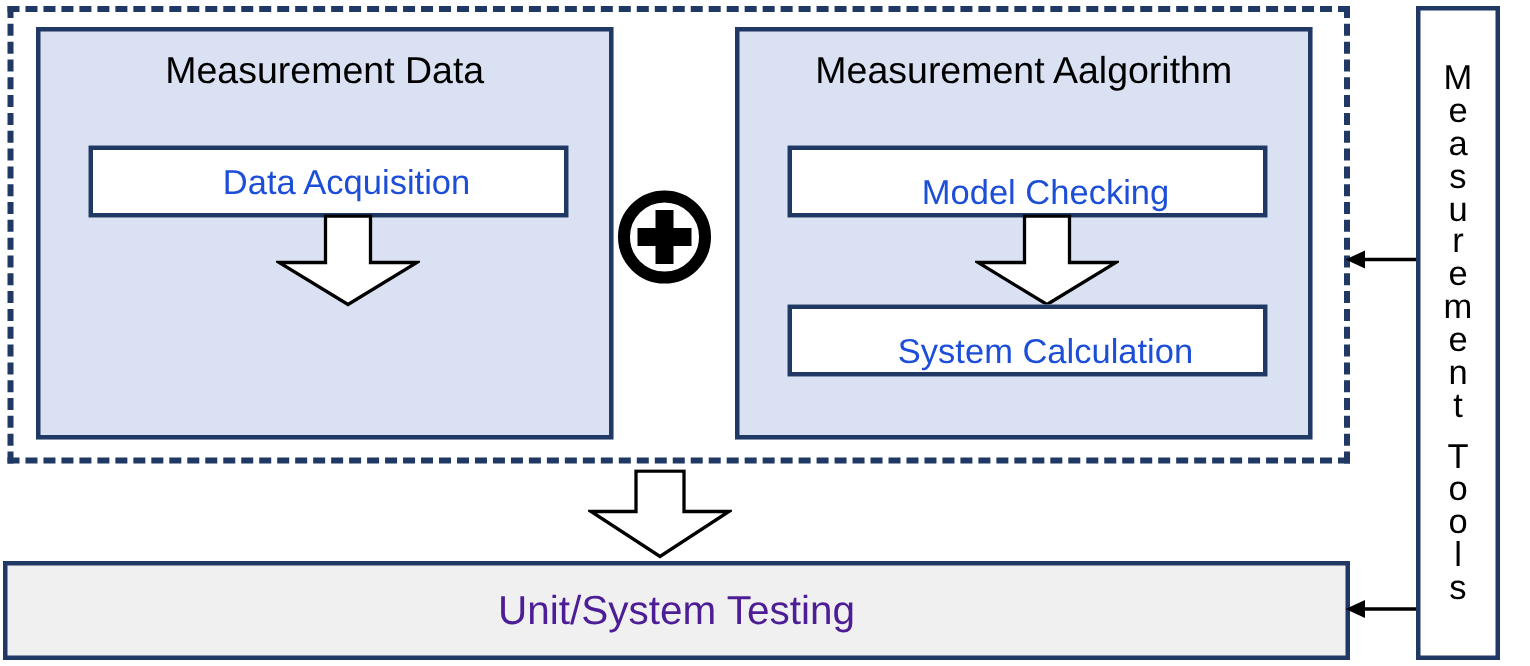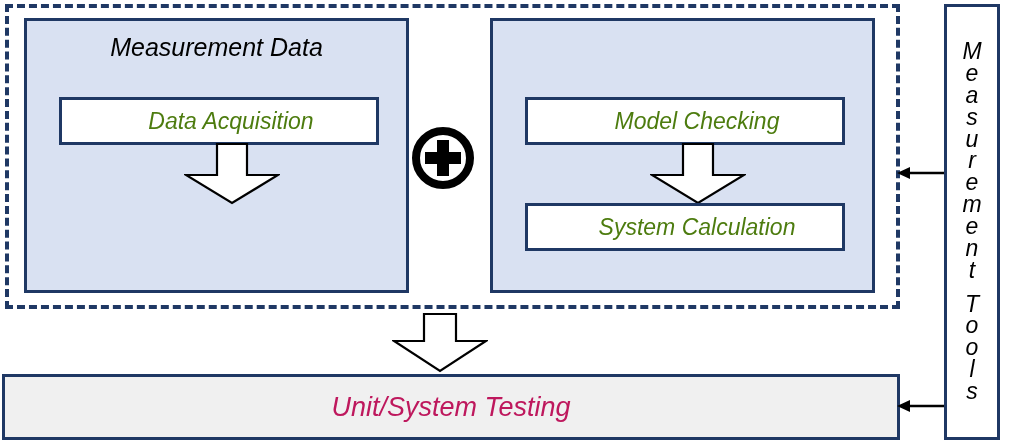--- a/index.html
+++ b/index.html
@@ -10,21 +10,20 @@
   body {
     font-family: "Liberation Sans", sans-serif;
   }
 
   #diagram-root {
     position: relative;
     width: 1020px;
     height: 444px;
     background: #ffffff;
     overflow: hidden;
-    font-style: italic;
   }
 
   
   .dashed-group {
     position: absolute;
     left: 5px;
     top: 4px;
     width: 895px;
     height: 305px;
     border: 4px dashed #1F3864;
@@ -56,26 +55,26 @@
   
   .step-box {
     position: absolute;
     background: #FFFFFF;
     border: 3px solid #1F3864;
     box-sizing: border-box;
     display: flex;
     align-items: center;
     justify-content: center;
     font-size: 23px;
-    color: #4d7c0f;
+    color: #1d4ed8;
     white-space: nowrap;
     padding-left: 24px;
   }
   .panel-left  .step-box { left: 32px; width: 320px; height: 48px; }
-  .panel-right .step-box { left: 32px; width: 320px; height: 48px; }
+  .panel-right .step-box { left: 32px; width: 320px; height: 48px; align-items: flex-end; }
   .step-top    { top: 76px; }
   .step-bottom { top: 182px; }
 
   
   .block-arrow {
     position: absolute;
     pointer-events: none;
   }
   .arrow-inner-left  { left: 157px; top: 122px; width: 96px; height: 62px; }
   .arrow-inner-right { left: 157px; top: 122px; width: 96px; height: 62px; }
@@ -97,21 +96,21 @@
     top: 374px;
     width: 898px;
     height: 66px;
     background: #F0F0F0;
     border: 3px solid #1F3864;
     box-sizing: border-box;
     display: flex;
     align-items: center;
     justify-content: center;
     font-size: 27px;
-    color: #be185d;
+    color: #4c1d95;
     white-space: nowrap;
   }
 
   
   .tools-box {
     position: absolute;
     left: 944px;
     top: 4px;
     width: 56px;
     height: 436px;
@@ -170,20 +169,21 @@
 
   <div class="plus-circle">
     <svg width="64" height="64" viewBox="0 0 64 64" xmlns="http://www.w3.org/2000/svg">
       <circle cx="32" cy="32" r="27" fill="#FFFFFF" stroke="#000000" stroke-width="8"></circle>
       <rect x="26" y="14" width="12" height="36" fill="#000000"></rect>
       <rect x="14" y="26" width="36" height="12" fill="#000000"></rect>
     </svg>
   </div>
 
   <div class="panel panel-right">
+    <div class="panel-title">Measurement Aalgorithm</div>
 
     <div class="step-box step-top">
       <span>Model Checking</span>
     </div>
 
     <div class="block-arrow arrow-inner-right">
       <svg width="96" height="62" viewBox="0 0 96 62" xmlns="http://www.w3.org/2000/svg">
         <polygon points="33,1 63,1 63,32 94,32 48,60 2,32 33,32" fill="#FFFFFF" stroke="#000000" stroke-width="2.2" stroke-linejoin="miter"></polygon>
       </svg>
     </div>

